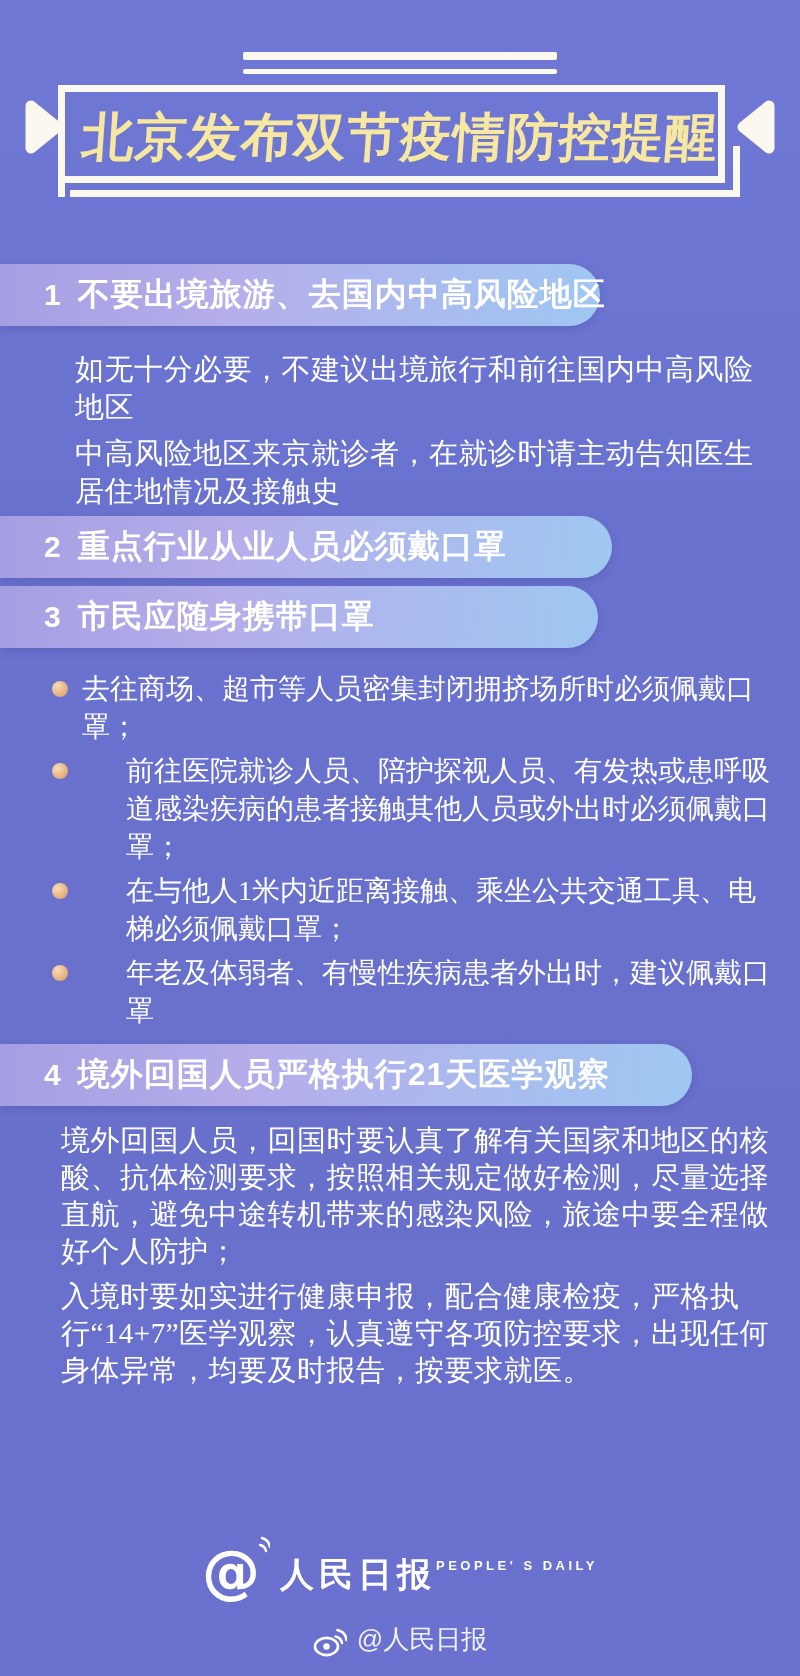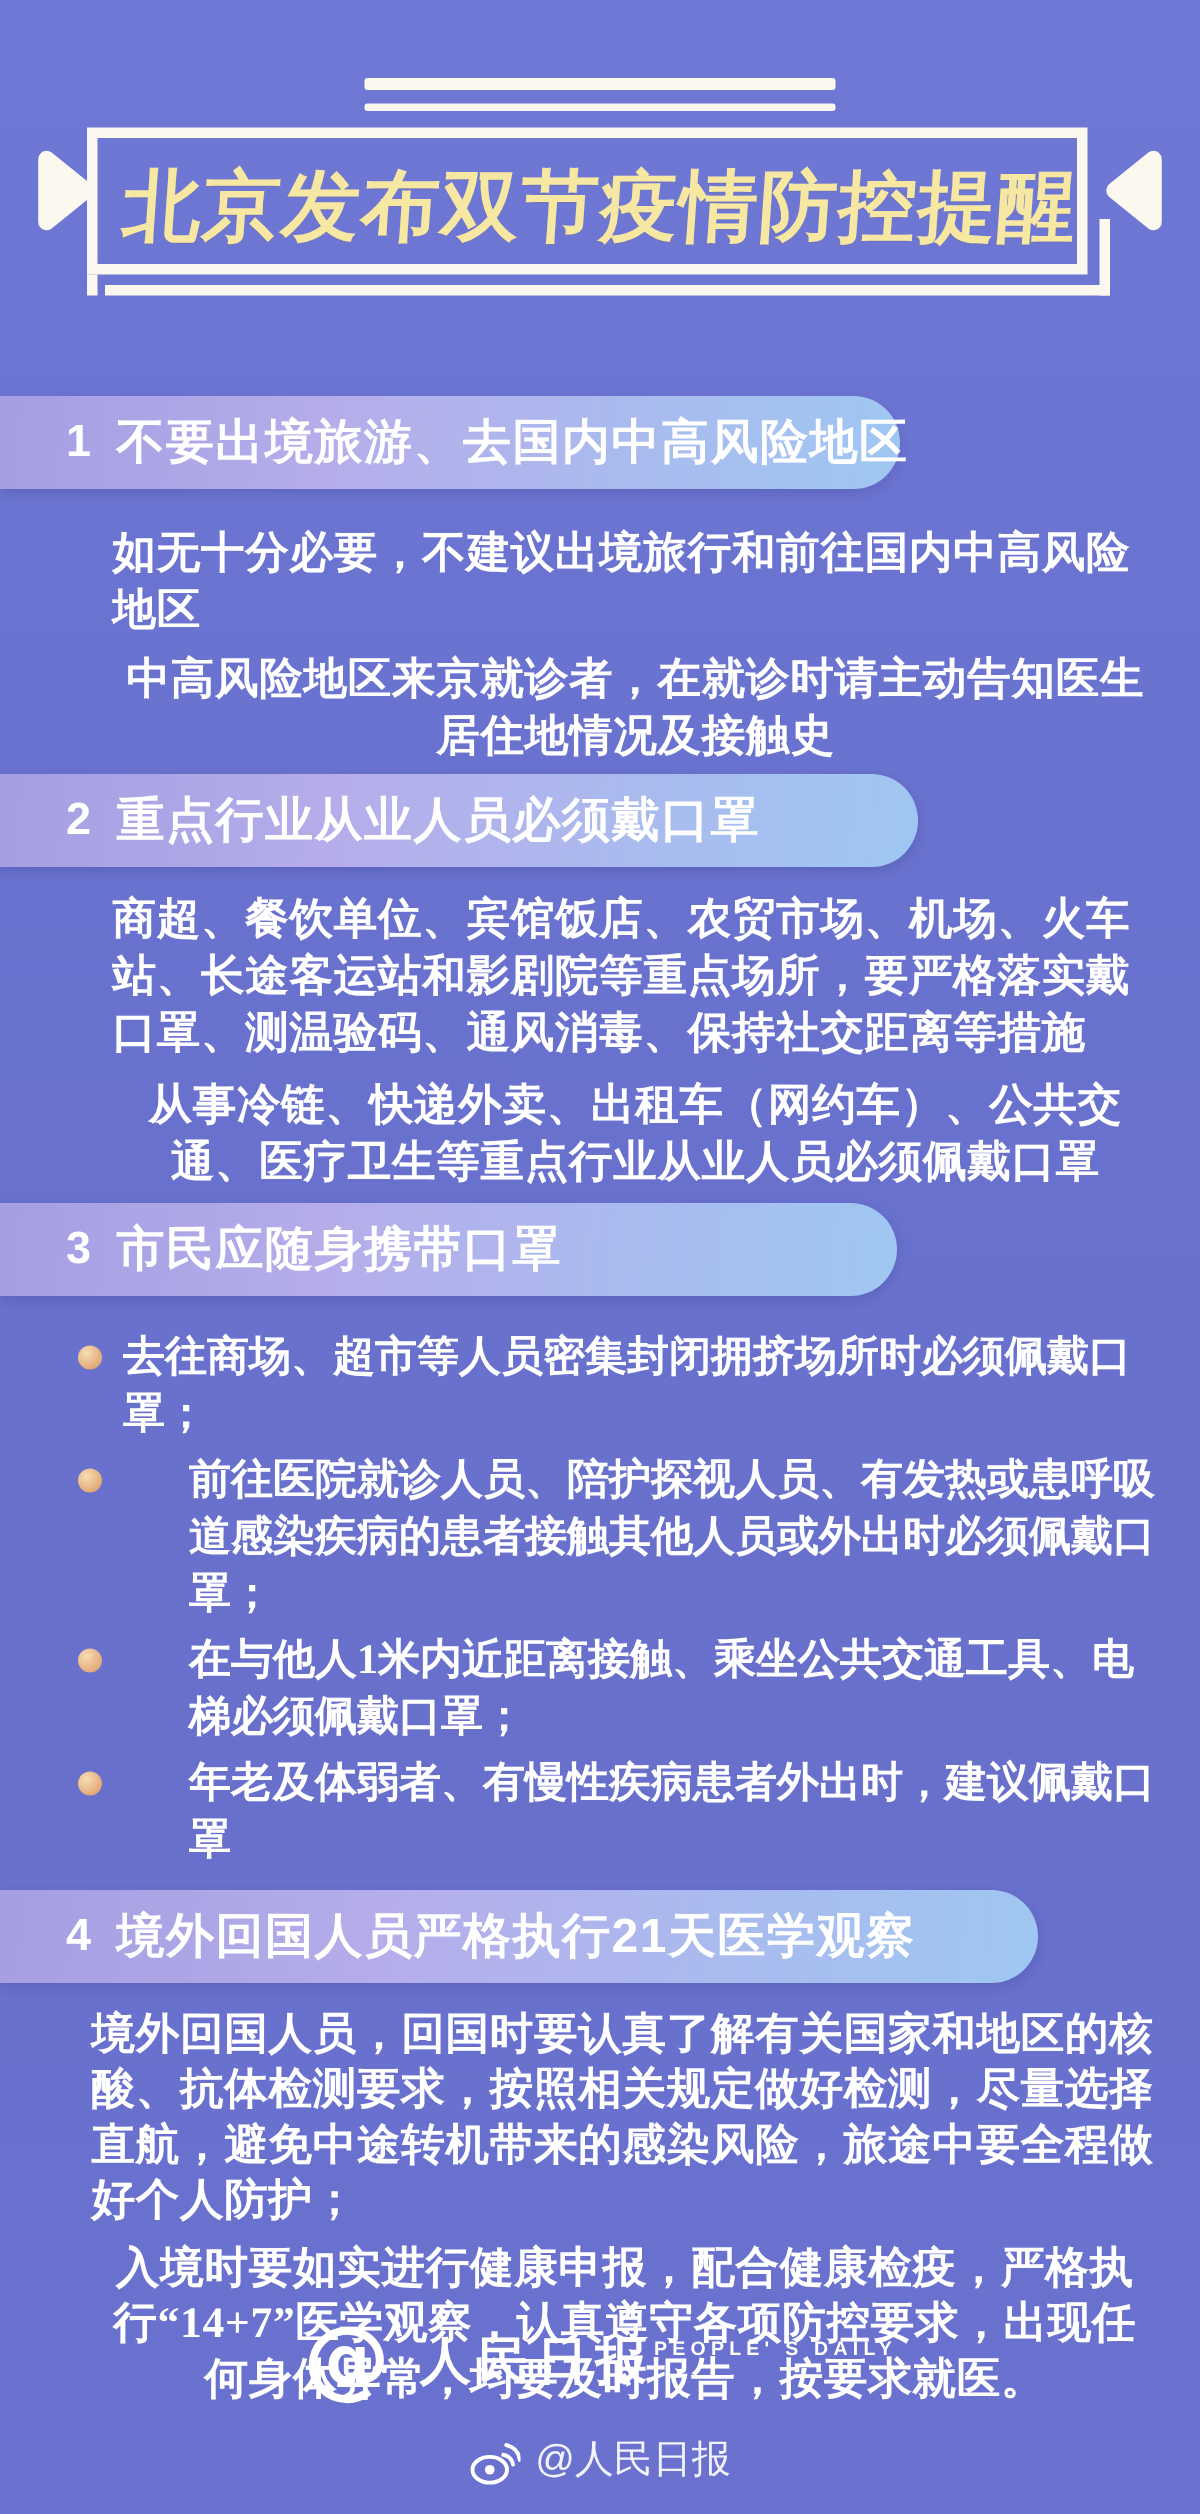--- a/index.html
+++ b/index.html
@@ -49,26 +49,26 @@
     color:#ffffff; font-weight:800; font-size:32px; letter-spacing:1px;
     white-space:nowrap;
   }
   .pill .num { font-size:30px; font-weight:800; }
   .pill-1 { width:600px; margin-top:67px; }
   .pill-2 { width:612px; margin-top:6px; }
   .pill-3 { width:598px; margin-top:8px; }
   .pill-4 { width:692px; margin-top:14px; }
 
   
-  .body { color:#ffffff; font-weight:700; font-size:29px; line-height:38px;
+  .body { color:#ffffff; font-weight:400; font-size:29px; line-height:38px;
     font-family:"Liberation Serif", serif; letter-spacing:0.5px; }
   .sec-1 .body { margin:24px 28px 0 75px; }
   .sec-2 .body { margin:16px 28px 0 75px; }
   .sec-4 .body { margin:16px 28px 0 61px; line-height:37px; }
-  .body p + p { margin-top:8px;text-align:center; }
+  .body p + p { margin-top:8px; }
   .sec-2 .body p + p { margin-top:10px; }
 
   
   .sec-3 .body { margin:22px 18px 0 52px; }
   .bullets { list-style:none; }
   .bullets li { display:flex; align-items:flex-start; }
   .bullets li + li { margin-top:6px;gap:44px; }
   .dot { flex:0 0 16px; width:16px; height:16px; border-radius:50%;
     margin:11px 14px 0 0;
     background:radial-gradient(circle at 35% 32%, #f7ddb5 0%, #e4ae7d 65%, #d69a66 100%); }
@@ -125,24 +125,20 @@
       <p>如无十分必要，不建议出境旅行和前往国内中高风险地区</p>
       <p>中高风险地区来京就诊者，在就诊时请主动告知医生居住地情况及接触史</p>
     </div>
   </section>
 
   <section class="sec-2">
     <div class="pill pill-2">
       <span class="num">2</span>
       <span class="head">重点行业从业人员必须戴口罩</span>
     </div>
-    <div class="body">
-      <p>商超、餐饮单位、宾馆饭店、农贸市场、机场、火车站、长途客运站和影剧院等重点场所，要严格落实戴口罩、测温验码、通风消毒、保持社交距离等措施</p>
-      <p>从事冷链、快递外卖、出租车（网约车）、公共交通、医疗卫生等重点行业从业人员必须佩戴口罩</p>
-    </div>
   </section>
 
   <section class="sec-3">
     <div class="pill pill-3">
       <span class="num">3</span>
       <span class="head">市民应随身携带口罩</span>
     </div>
     <div class="body">
       <ul class="bullets">
         <li>

